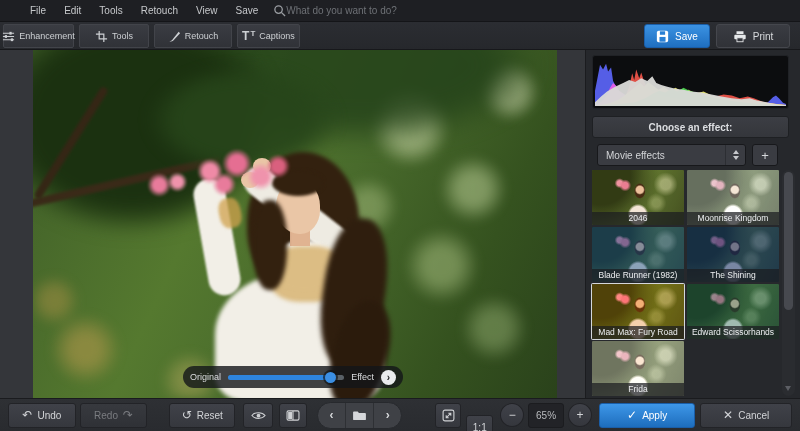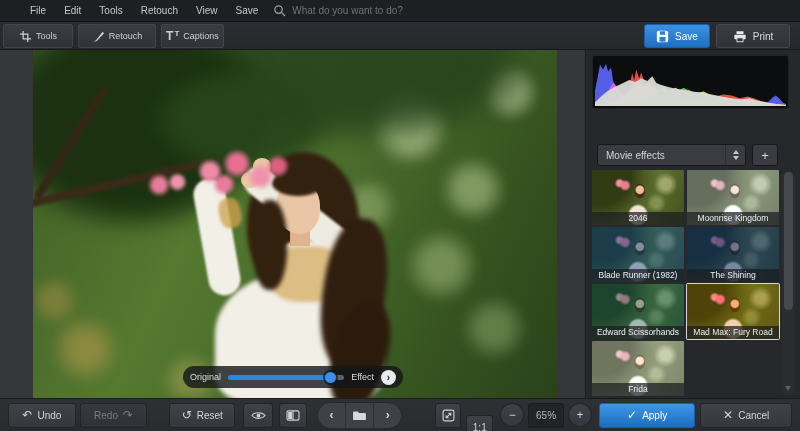--- a/index.html
+++ b/index.html
@@ -6,21 +6,21 @@
   * { box-sizing:border-box; }
   .app {
     position:relative; width:800px; height:431px; overflow:hidden;
     background:#26282c; font-family:"Liberation Sans","DejaVu Sans",sans-serif;
     color:#d2d4d7; -webkit-user-select:none; user-select:none;
   }
   
   .menubar { position:absolute; left:0; top:0; right:0; height:22px; background:#1e1f23;
     border-bottom:1px solid #141518; display:flex; align-items:center; padding-left:21px; }
   .mitem { font-size:10px; color:#c6c8cb; padding:0 9px; line-height:22px; cursor:default; }
-  .msearch { display:flex; align-items:center; margin-left:6px; gap:6px; }
+  .msearch { display:flex; align-items:center; margin-left:6px; }
   .sicon { display:flex; }
   .sph { font-size:10px; color:#6e7176; }
   
   .tabbar { position:absolute; left:0; top:22px; right:0; height:28px;
     background:linear-gradient(#2b2d32,#26282c); border-bottom:1px solid #17181b; }
   .tabs { position:absolute; left:3px; top:2px; display:flex; gap:5px; height:24px; }
   .tab { position:relative; height:24px; display:flex; align-items:center; justify-content:center; gap:4px;
     background:linear-gradient(#3a3c42,#303237); border:1px solid #42444a; border-radius:2px;
     font-size:9px; color:#cdd0d3; cursor:pointer; }
   .tab.active { background:linear-gradient(#42454c,#383b41); color:#f0f2f4; }
@@ -208,20 +208,31 @@
             <circle cx="6" cy="6" r="4" fill="none" stroke="#9a9da2" stroke-width="1.4"></circle>
             <path d="M9 9 L13 13" stroke="#9a9da2" stroke-width="1.4"></path>
           </svg>
       </span>
       <span class="sph">What do you want to do?</span>
     </div>
   </div>
 
   <div class="tabbar">
     <div class="tabs">
+      <div class="tab t-enh">
+        <span class="ticon">
+          <svg width="13" height="13" viewBox="0 0 14 14">
+              <path d="M1 3.5h12M1 7h12M1 10.5h12" stroke="#cdd0d3" stroke-width="1.1"></path>
+              <rect x="8" y="2" width="2.4" height="3" fill="#cdd0d3"></rect>
+              <rect x="3" y="5.5" width="2.4" height="3" fill="#cdd0d3"></rect>
+              <rect x="9.5" y="9" width="2.4" height="3" fill="#cdd0d3"></rect>
+            </svg>
+        </span>
+        <span>Enhancement</span>
+      </div>
       <div class="tab t-tools">
         <span class="ticon">
           <svg width="13" height="13" viewBox="0 0 14 14">
               <path d="M4.5 1 V9.5 H13" fill="none" stroke="#cdd0d3" stroke-width="1.3"></path>
               <path d="M1 4.5 H9.5 V13" fill="none" stroke="#cdd0d3" stroke-width="1.3"></path>
             </svg>
         </span>
         <span>Tools</span>
       </div>
       <div class="tab t-ret">
@@ -307,20 +318,21 @@
         <svg viewBox="0 0 190 50" preserveAspectRatio="none">
           <polygon fill="#5a63f2" opacity=".95" points="0,50 0,34 3,18 5,7 8,12 11,6 13,14 16,10 18,24 22,32 27,38 33,42 42,45 55,47 80,48 150,48.5 166,48 172,46 177,41 180,39 183,42 187,46.5 190,48 190,50"></polygon>
           <polygon fill="#ef5ee8" opacity=".9" points="0,50 4,47 8,44 12,38 15,31 18,26 21,29 24,34 28,37 33,40 40,43 50,46 65,48 190,50"></polygon>
           <polygon fill="#f2554a" opacity=".92" points="0,50 15,48 24,45 30,41 34,30 37,16 39,23 41,12 44,21 46,15 49,25 52,31 57,35 63,38 72,41 85,43 100,44 112,43 120,40 128,38 136,39 144,42 152,40 158,42 168,46 180,48 190,49 190,50"></polygon>
           <polygon fill="#f3ef6e" opacity=".9" points="0,50 15,47 24,43 32,37 40,30 45,26 49,30 53,25 58,29 63,33 68,30 74,34 80,31 87,35 93,33 100,37 108,35 116,39 124,41 134,43 144,44 154,43 162,45 172,47 190,49 190,50"></polygon>
           <polygon fill="#4fdf50" opacity=".9" points="0,50 25,48 40,46 50,42 58,37 64,34 70,36 76,32 82,35 88,31 94,34 100,36 108,39 116,41 126,43 138,45 152,47 170,48.5 190,50"></polygon>
           <polygon fill="#d8d8d6" opacity=".96" points="0,50 0,46 6,40 12,35 20,30 28,26 34,23 40,25 46,21 52,24 57,19 61,26 66,28 72,30 80,32 88,33 96,35 106,36 116,38 126,40 136,42 146,43 154,42 160,44 168,45.5 174,47 182,48.5 190,49 190,50"></polygon>
         </svg>
       </div>
 
+      <div class="choose">Choose an effect:</div>
 
       <div class="select">
         <span>Movie effects</span>
         <span class="spin">
           <i class="tri-up"></i>
           <i class="tri-down"></i>
         </span>
       </div>
       <div class="plusbtn">+</div>
 
@@ -334,27 +346,27 @@
           <div class="tlabel">Moonrise Kingdom</div>
         </div>
         <div class="thumb">
           <div class="tp fx-bladerunner"></div>
           <div class="tlabel">Blade Runner (1982)</div>
         </div>
         <div class="thumb">
           <div class="tp fx-shining"></div>
           <div class="tlabel">The Shining</div>
         </div>
-        <div class="thumb">
-          <div class="tp fx-edward"></div>
-          <div class="tlabel">Edward Scissorhands</div>
-        </div>
         <div class="thumb sel">
           <div class="tp fx-madmax"></div>
           <div class="tlabel">Mad Max: Fury Road</div>
+        </div>
+        <div class="thumb">
+          <div class="tp fx-edward"></div>
+          <div class="tlabel">Edward Scissorhands</div>
         </div>
         <div class="thumb">
           <div class="tp fx-frida"></div>
           <div class="tlabel">Frida</div>
         </div>
       </div>
       <div class="scrollbar">
         <div class="sthumb"></div>
         <i class="sarrow"></i>
       </div>

